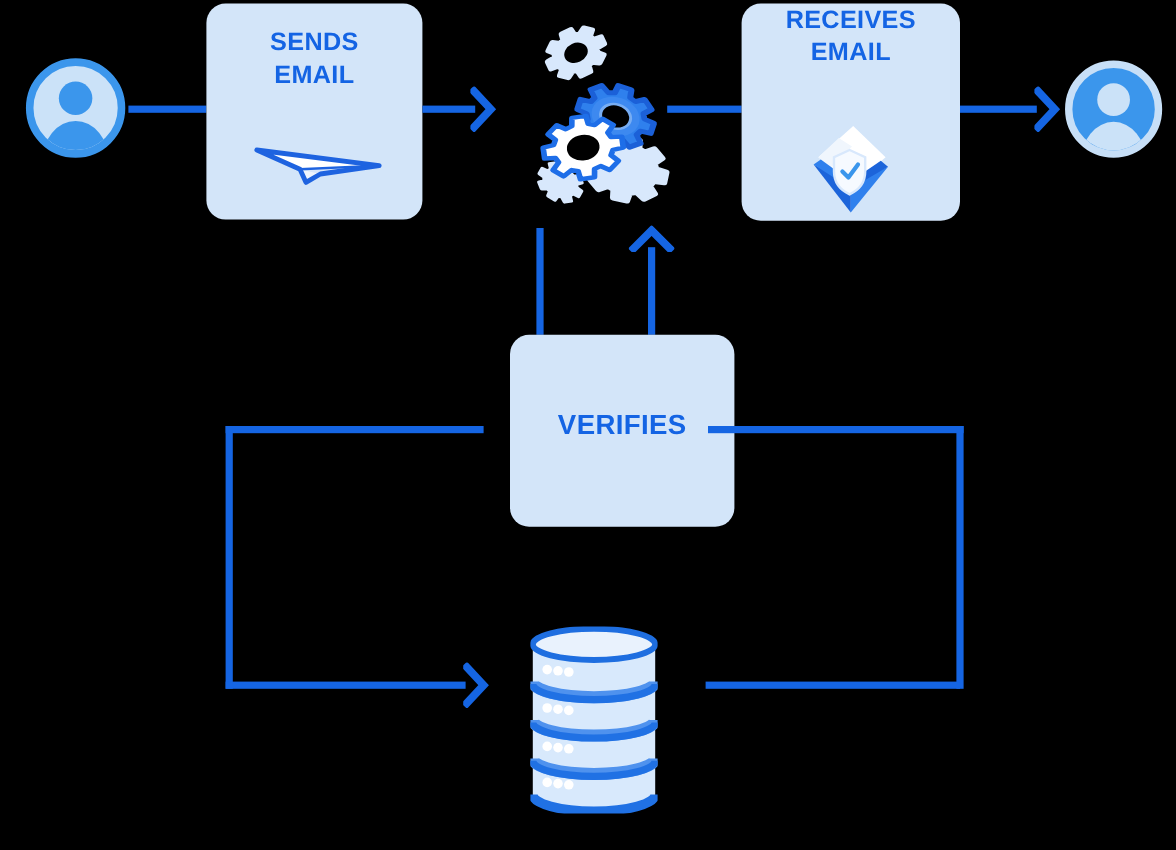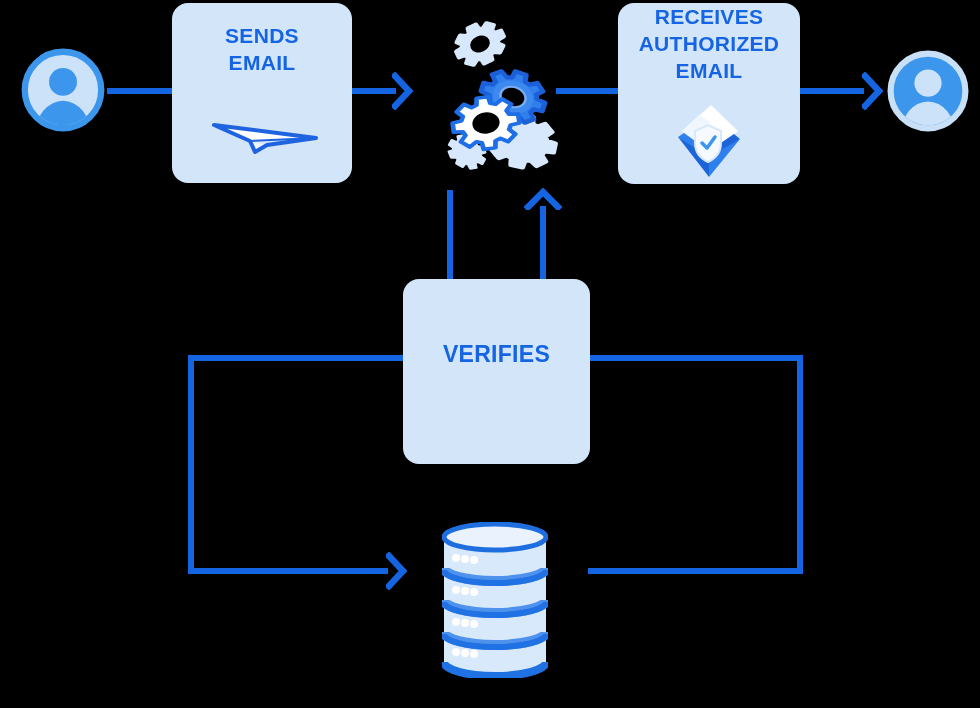--- a/index.html
+++ b/index.html
@@ -88,21 +88,20 @@
       <use href="#gearShape" fill="#FFFFFF" stroke="#1E6EE8" stroke-width="4.5" stroke-linejoin="round"></use>
       <circle r="13" fill="#000000"></circle>
     </g>
   </svg>
 
   <div class="ln" style="left:556px;top:88px;width:62px;height:6px"></div>
 
   <div class="box" id="box-receives" style="left:618px;top:3px;width:182px;height:181px">
     <div class="box-title" style="padding-top:0">
       <div>RECEIVES</div>
-      <div>AUTHORIZED</div>
       <div>EMAIL</div>
     </div>
     <svg class="abs" style="left:36px;top:90px" width="110" height="86" viewBox="0 0 110 86">
       <polygon points="28,38 57,12 84,38 56,62" fill="#FFFFFF"></polygon>
       <polygon points="28,38 45,22 56,29 38,47" fill="#F0F6FD"></polygon>
       <polygon points="24,44 55,60 55,84" fill="#1C64DA"></polygon>
       <polygon points="55,60 86,46 55,84" fill="#2F80ED"></polygon>
       <polygon points="24,44 30,40 55,58 55,64" fill="#2F80ED"></polygon>
       <polygon points="86,46 80,41 55,58 55,64" fill="#1C64DA"></polygon>
       <path d="M54,32 L67,38 L67,50 Q67,63 54,69 Q41,63 41,50 L41,38 Z" fill="#F6FAFF" stroke="#D8E8FC" stroke-width="2"></path>
@@ -127,21 +126,21 @@
       <ellipse cx="50" cy="100" rx="31" ry="38" fill="#CBE2F8"></ellipse>
     </g>
   </svg>
 
   <div class="ln" style="left:447px;top:190px;width:6px;height:89px"></div>
   <div class="ln" style="left:540px;top:206px;width:6px;height:73px"></div>
   <svg class="abs" style="left:524px;top:188px" width="38" height="22" viewBox="0 0 38 22">
     <path d="M4,19 L19,4 L34,19" fill="none" stroke="#1565E3" stroke-width="6.5" stroke-linecap="square" stroke-linejoin="miter"></path>
   </svg>
 
-  <div class="box" id="box-verify" style="left:403px;top:279px;width:187px;height:185px">
+  <div class="box" id="box-verify" style="left:425px;top:279px;width:187px;height:160px">
     <div class="box-title" style="padding-top:61px">
       <div>VERIFIES</div>
     </div>
   </div>
 
   <div class="ln" style="left:188px;top:355px;width:215px;height:6px"></div>
   <div class="ln" style="left:188px;top:355px;width:6px;height:219px"></div>
   <div class="ln" style="left:188px;top:568px;width:200px;height:6px"></div>
   <svg class="abs" style="left:386px;top:552px" width="22" height="38" viewBox="0 0 22 38">
     <path d="M3,4 L17,19 L3,34" fill="none" stroke="#1565E3" stroke-width="6.5" stroke-linecap="square" stroke-linejoin="miter"></path>

